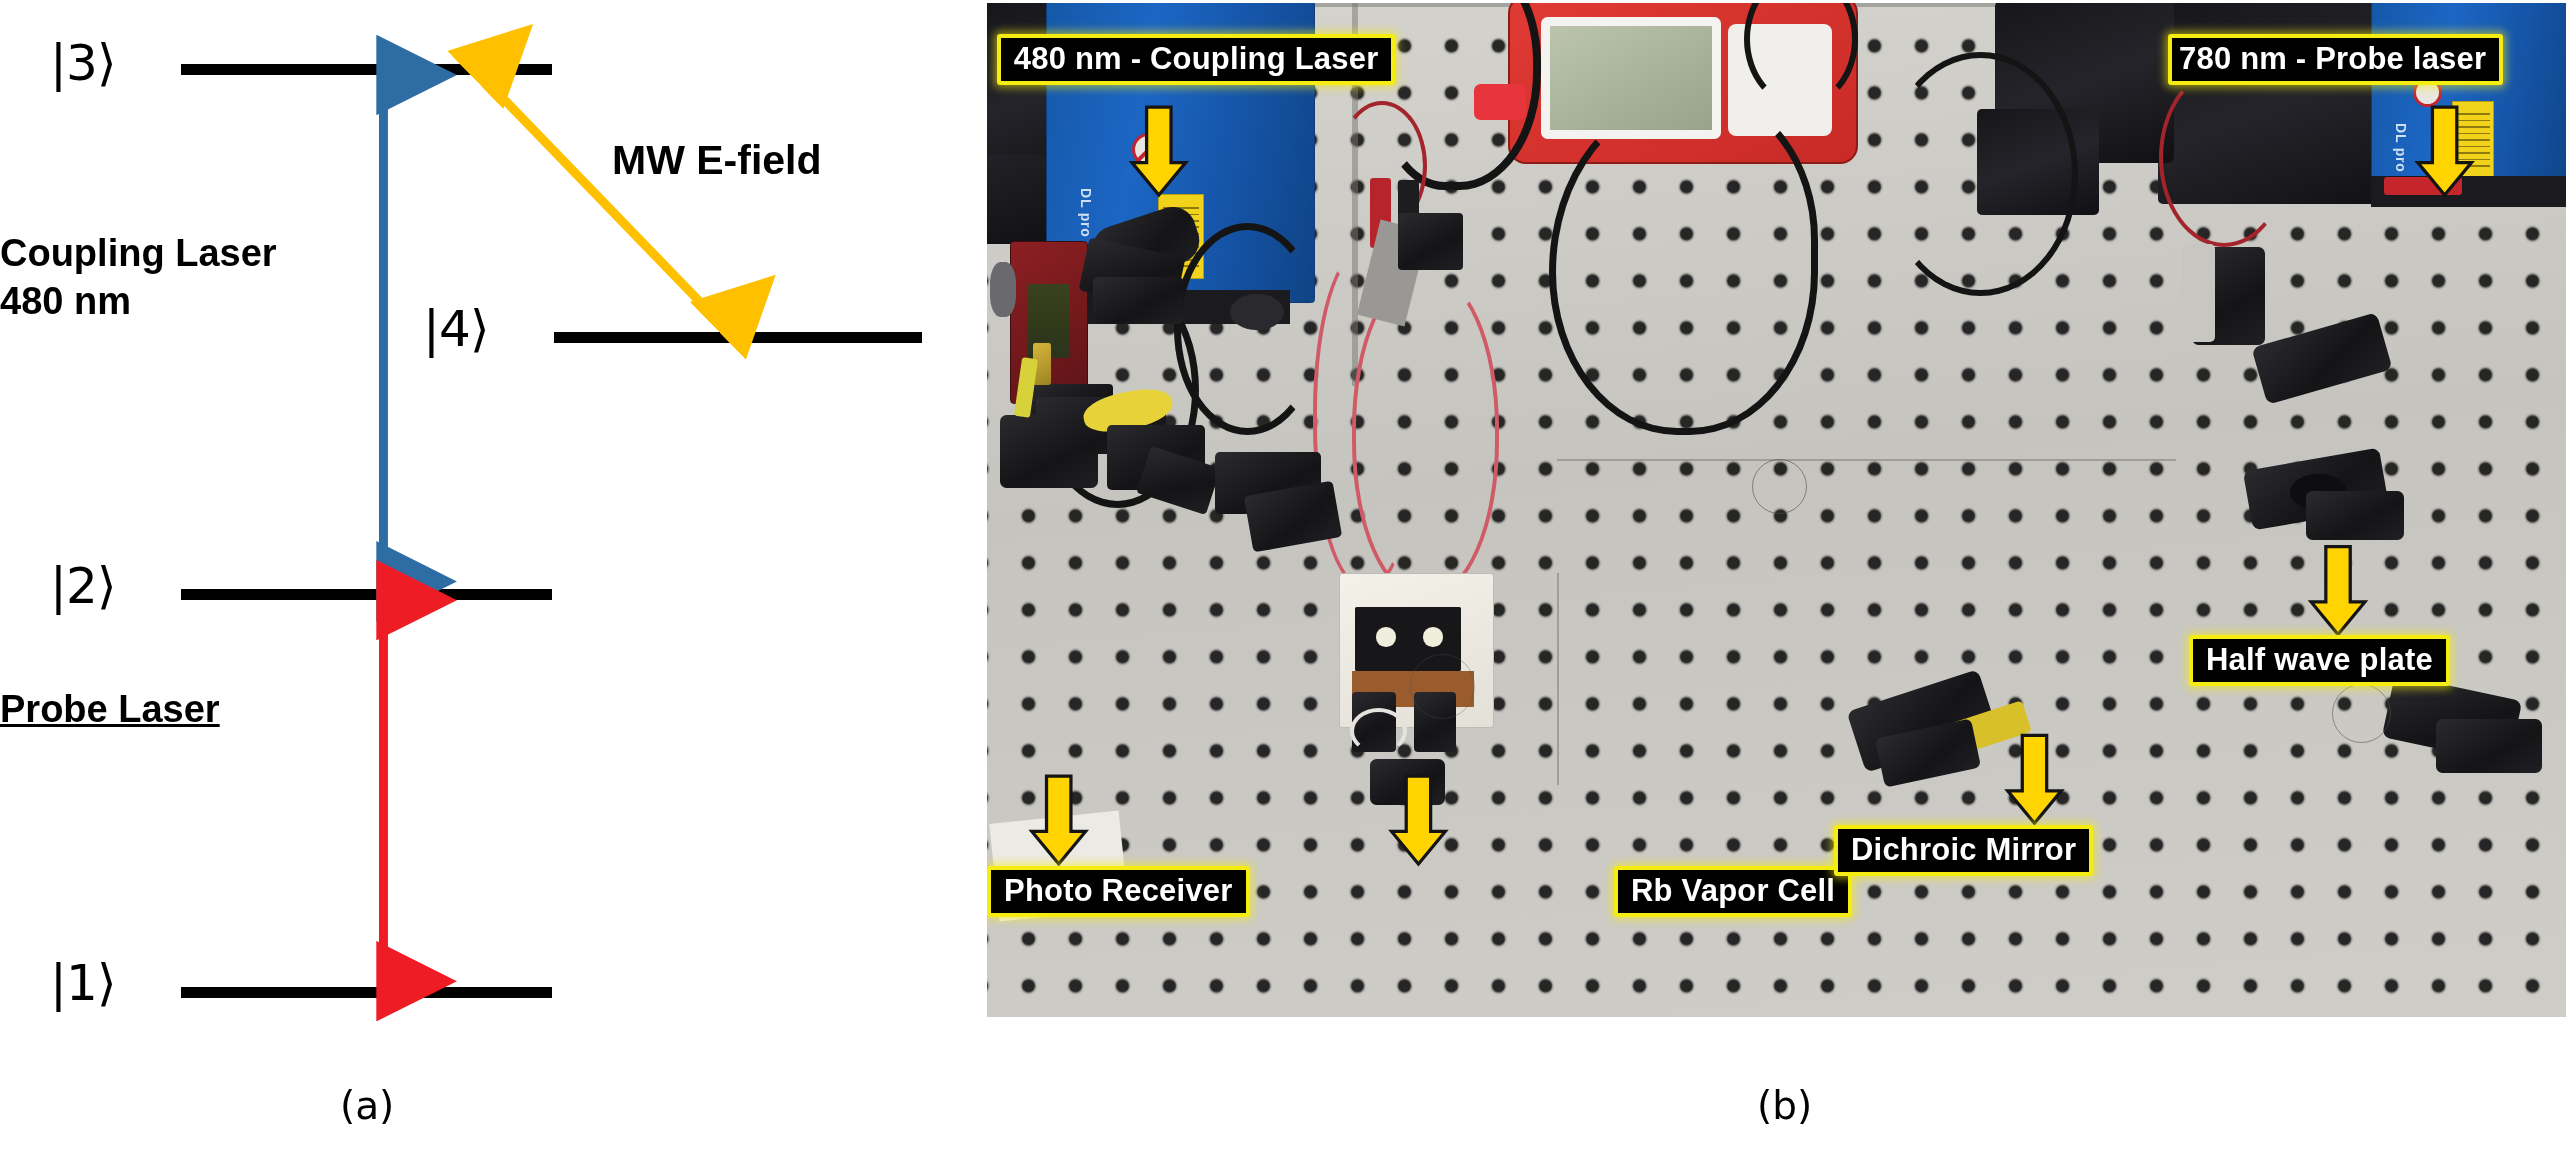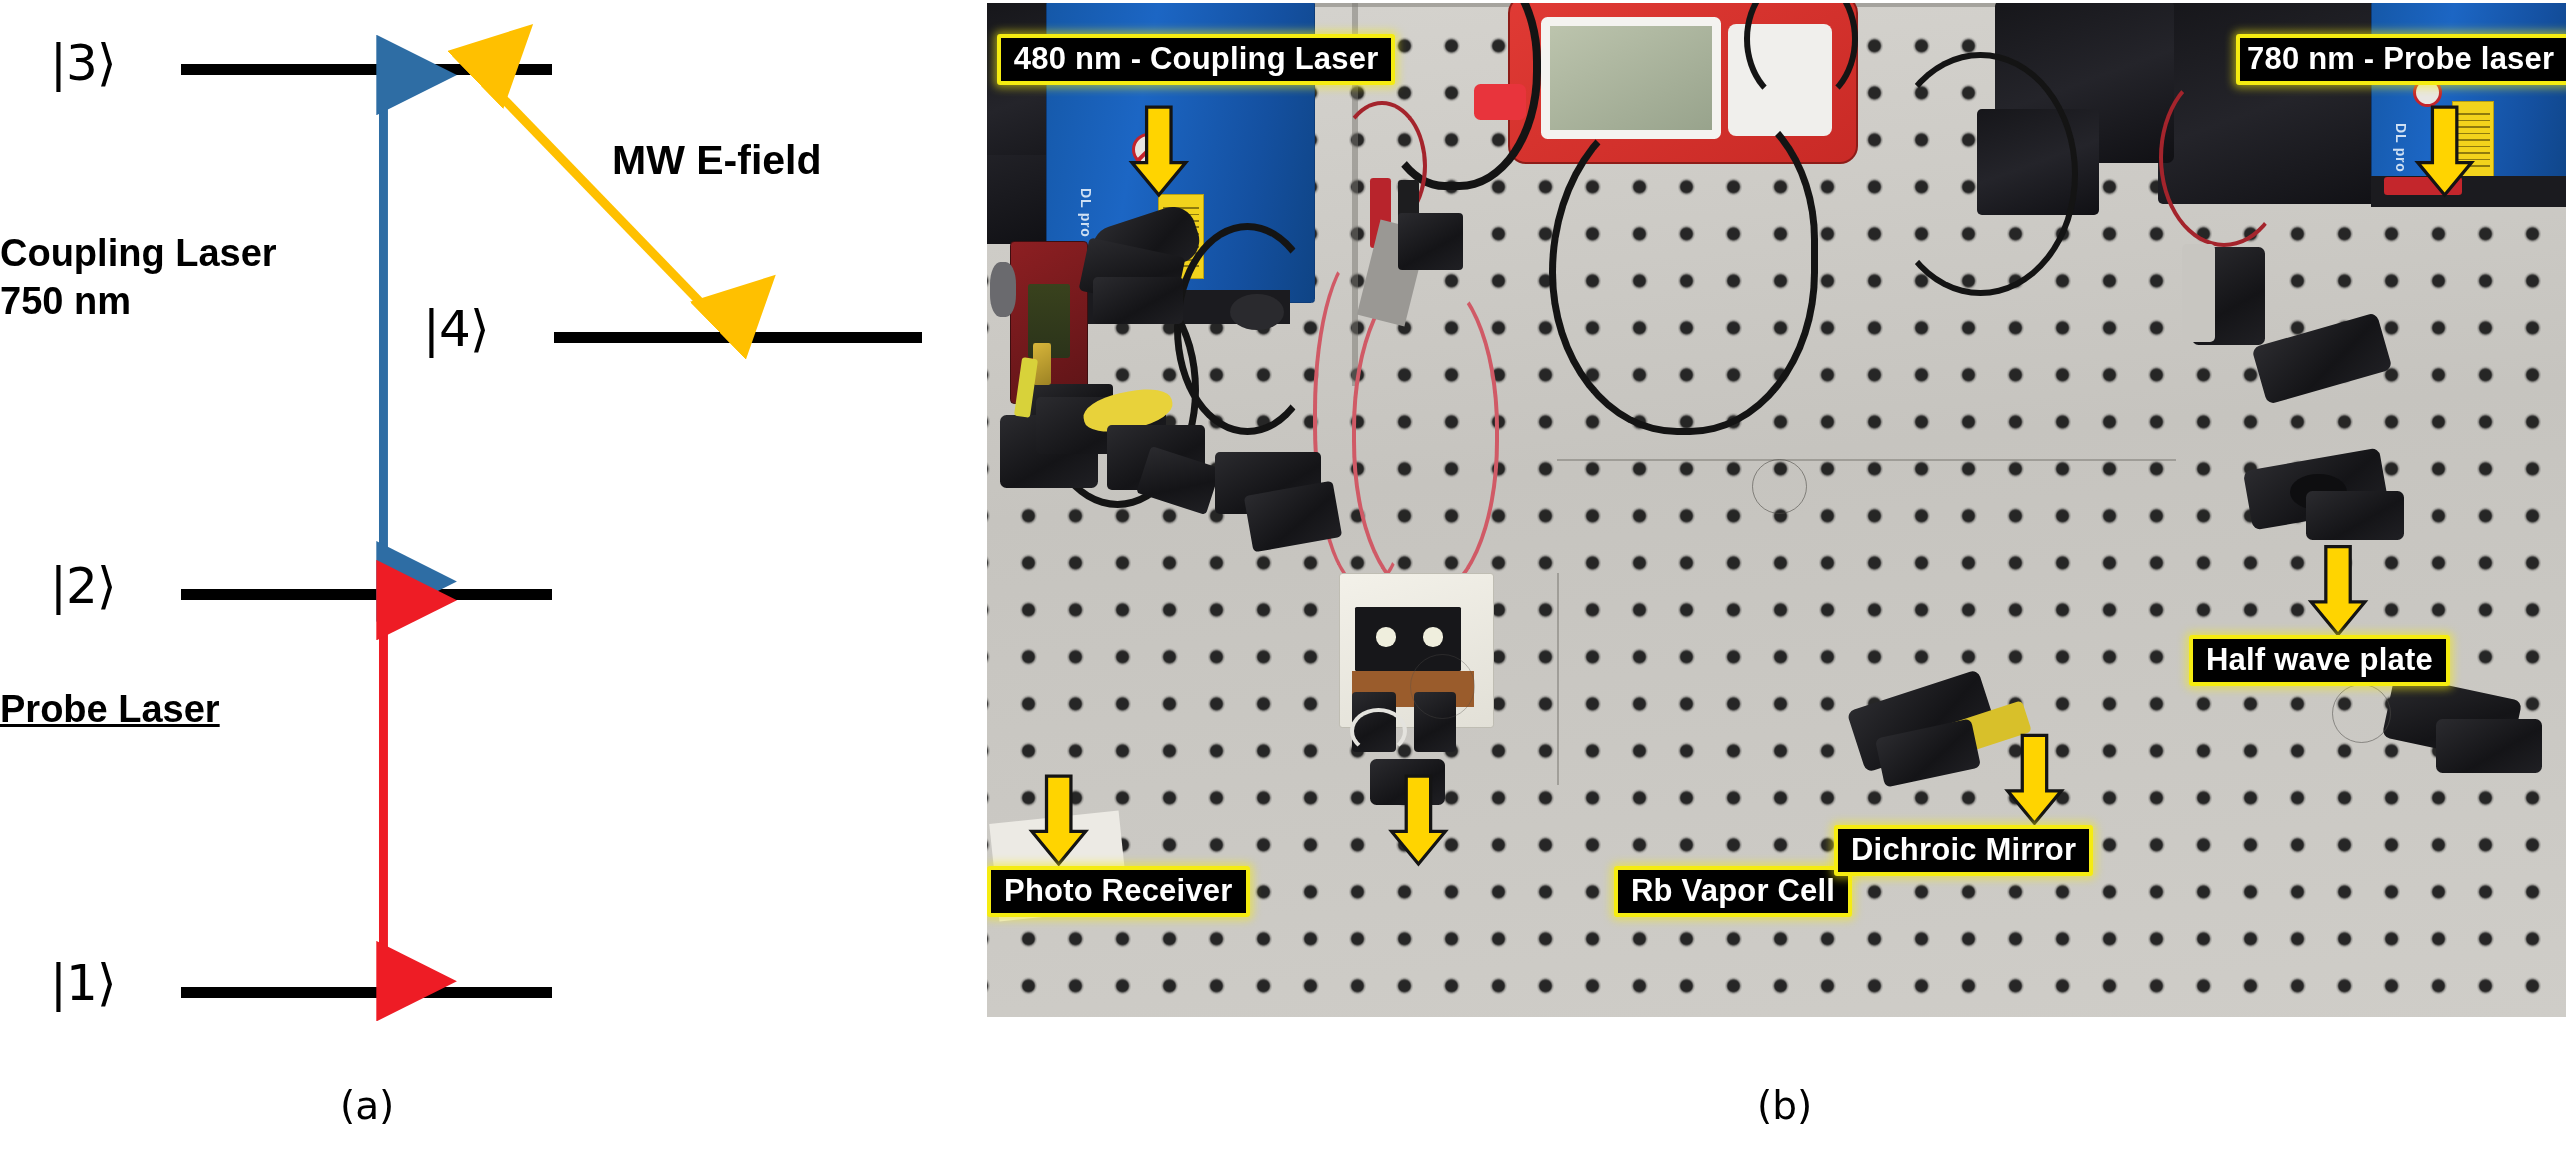--- a/index.html
+++ b/index.html
@@ -250,21 +250,21 @@
     <svg class="arrow-svg" style="left:0; top:0; width:977px; height:1162px;" viewBox="0 0 1200 1427" width="977" height="1162">
       <line x1="471" y1="737" x2="471" y2="1205" stroke="#ee1c25" stroke-width="11" marker-start="url(#red-up)" marker-end="url(#red-down)"></line>
     </svg>
 
     <svg class="arrow-svg" style="left:0; top:0; width:977px; height:1162px;" viewBox="0 0 1200 1427" width="977" height="1162">
       <line x1="590" y1="92" x2="888" y2="400" stroke="#ffc000" stroke-width="11" marker-start="url(#gold-a)" marker-end="url(#gold-b)"></line>
     </svg>
 
     <div class="laser-text" style="left:0px; top:230px; width:350px;">
       <div>Coupling Laser</div>
-      <div>750 nm</div>
+      <div>480 nm</div>
     </div>
 
     <div class="laser-text" style="left:0px; top:686px; width:350px;text-decoration:underline;">
       <div>Probe Laser</div>
     </div>
 
     <div class="mw-text" style="left:612px; top:137px;">MW E-field</div>
 
     <div class="panel-caption" style="left:340px; top:1083px;">(a)</div>
   </div>
@@ -394,21 +394,21 @@
         <path d="M530,1058 L497,1018 L515,1018 L515,950 L545,950 L545,1018 L563,1018 Z" fill="#ffd400"></path>
 
         <path d="M88,1058 L55,1018 L73,1018 L73,950 L103,950 L103,1018 L121,1018 Z" fill="#ffd400"></path>
       </g>
     </svg>
 
     <div class="callout" style="left:9.8px; top:31px;">
       <span>480 nm - Coupling Laser</span>
     </div>
 
-    <div class="callout" style="left:1249px; top:31px;padding-left:7px;">
+    <div class="callout" style="left:1181px; top:31px;padding-left:7px;">
       <span>780 nm - Probe laser</span>
     </div>
 
     <div class="callout" style="left:1202px; top:632px;">
       <span>Half wave plate</span>
     </div>
 
     <div class="callout" style="left:627px; top:863px;">
       <span>Rb Vapor Cell</span>
     </div>

